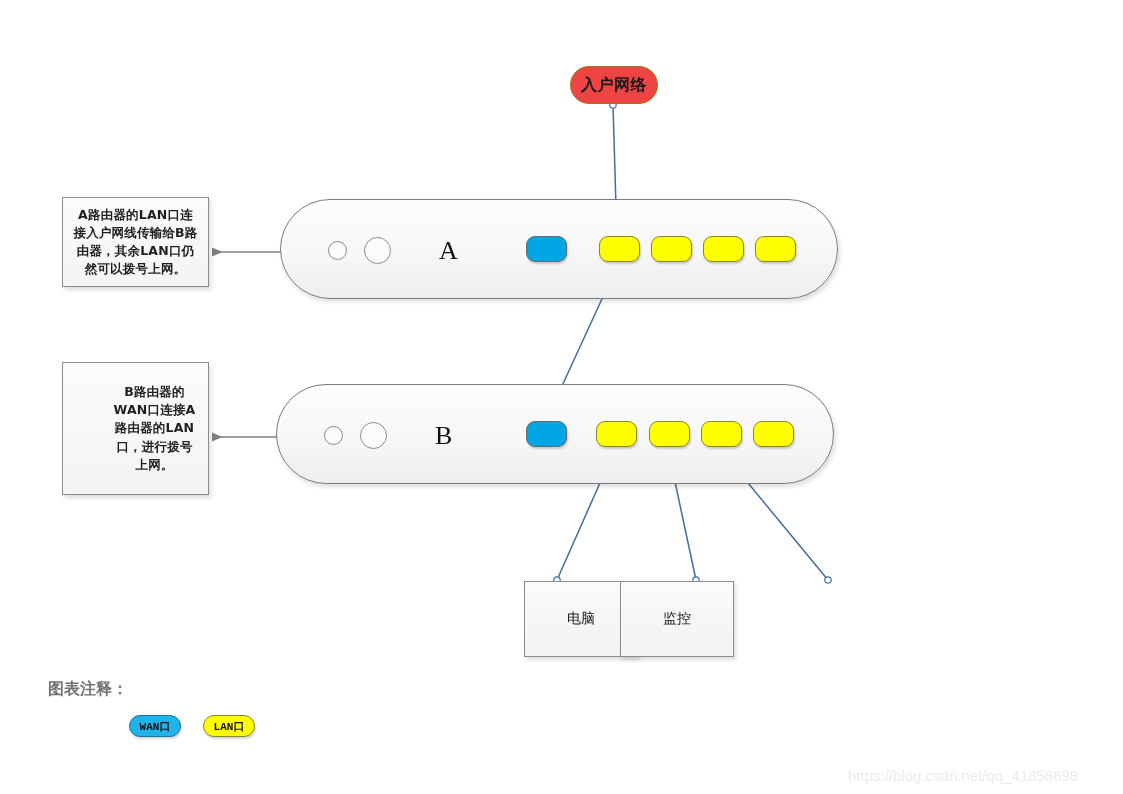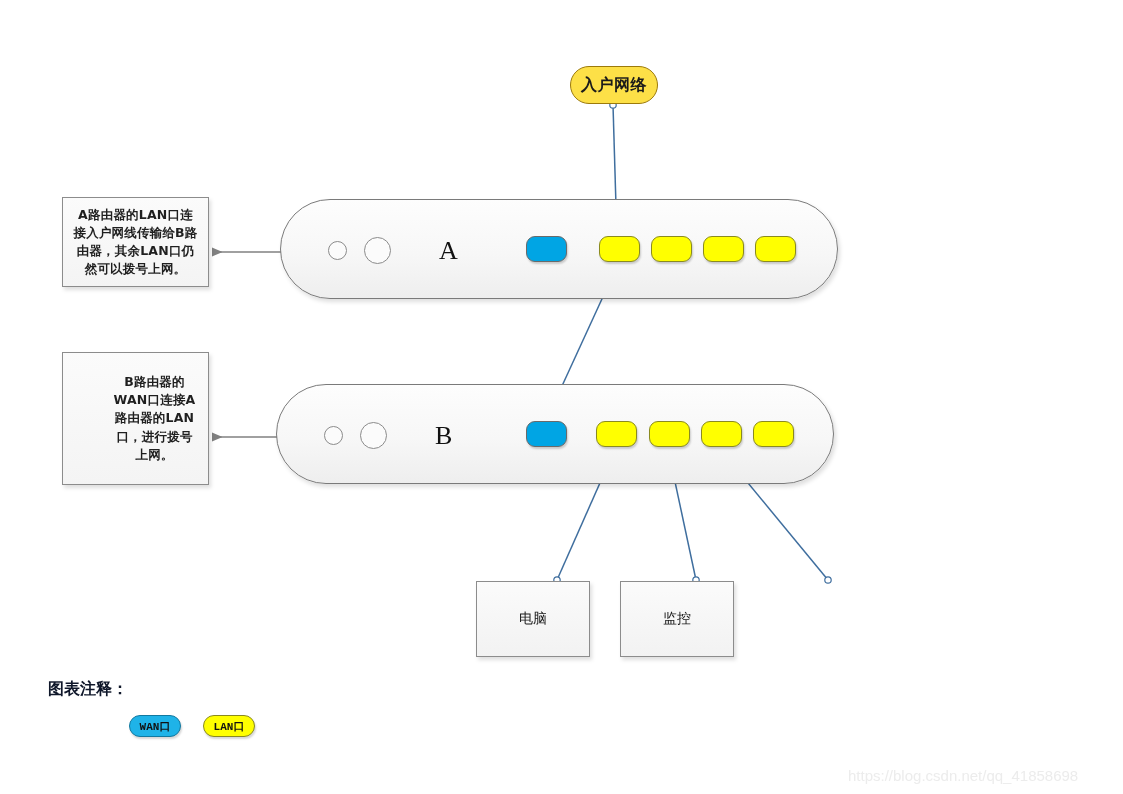--- a/index.html
+++ b/index.html
@@ -27,21 +27,21 @@
     pointer-events: none;
   }
 
   
   .cloud {
     position: absolute;
     left: 570px;
     top: 66px;
     width: 88px;
     height: 38px;
-    background: #fde047;
+    background: #ef4444;
     border: 1.4px solid #9C7A0B;
     border-radius: 19px;
     box-sizing: border-box;
     display: flex;
     align-items: center;
     justify-content: center;
     font-family: "DejaVu Sans", sans-serif;
     font-weight: bold;
     font-size: 16px;
     color: #1a1a1a;
@@ -110,53 +110,53 @@
   .note-text {
     font-family: "DejaVu Sans", sans-serif;
     font-weight: bold;
     font-size: 12.5px;
     line-height: 1.45;
     color: #1f1f1f;
     text-align: center;
     letter-spacing: 0.2px;
   }
   #note-a { left: 62px; top: 197px; width: 147px; height: 90px; }
-  #note-b { left: 62px; top: 352px; width: 147px; height: 133px; padding-left: 48px; }
+  #note-b { left: 62px; top: 362px; width: 147px; height: 133px; padding-left: 48px; }
 
   
   .device {
     position: absolute;
     top: 581px;
     width: 114px;
     height: 76px;
     background: linear-gradient(180deg, #fbfbfb 0%, #f2f2f2 100%);
     border: 1.1px solid #8c8c8c;
     box-sizing: border-box;
     box-shadow: 2px 3px 4px rgba(0,0,0,0.13);
     display: flex;
     align-items: center;
     justify-content: center;
     font-family: "DejaVu Sans", sans-serif;
     font-size: 14px;
     color: #161616;
     z-index: 3;
   }
-  #device-0 { left: 476px; }
+  #device-0 { left: 524px; }
   #device-1 { left: 620px; }
   #device-2 { left: 769px; }
 
   
   .legend-title {
     position: absolute;
     left: 48px;
     top: 679px;
     font-family: "DejaVu Sans", sans-serif;
     font-weight: bold;
     font-size: 16px;
-    color: #0f172a;
+    color: #737373;
   }
   .legend-pill {
     position: absolute;
     top: 715px;
     width: 52px;
     height: 22px;
     border-radius: 11px;
     box-sizing: border-box;
     display: flex;
     align-items: center;

